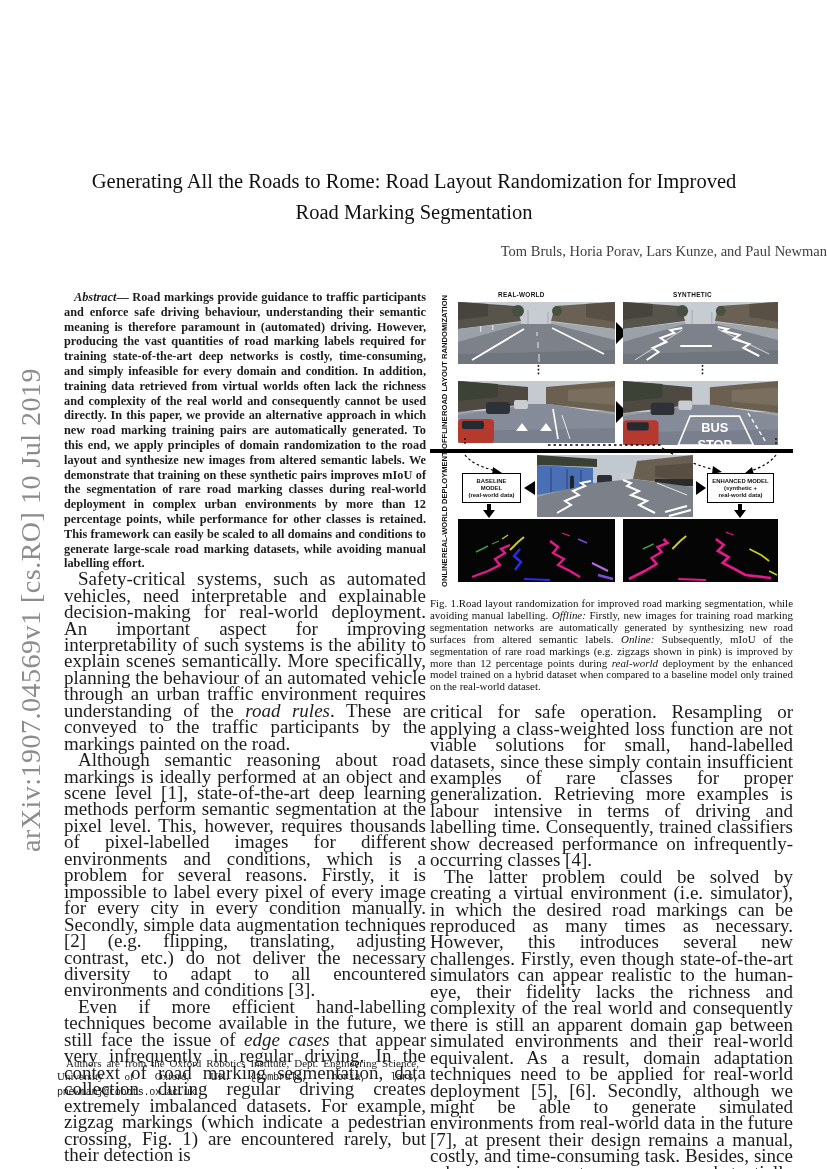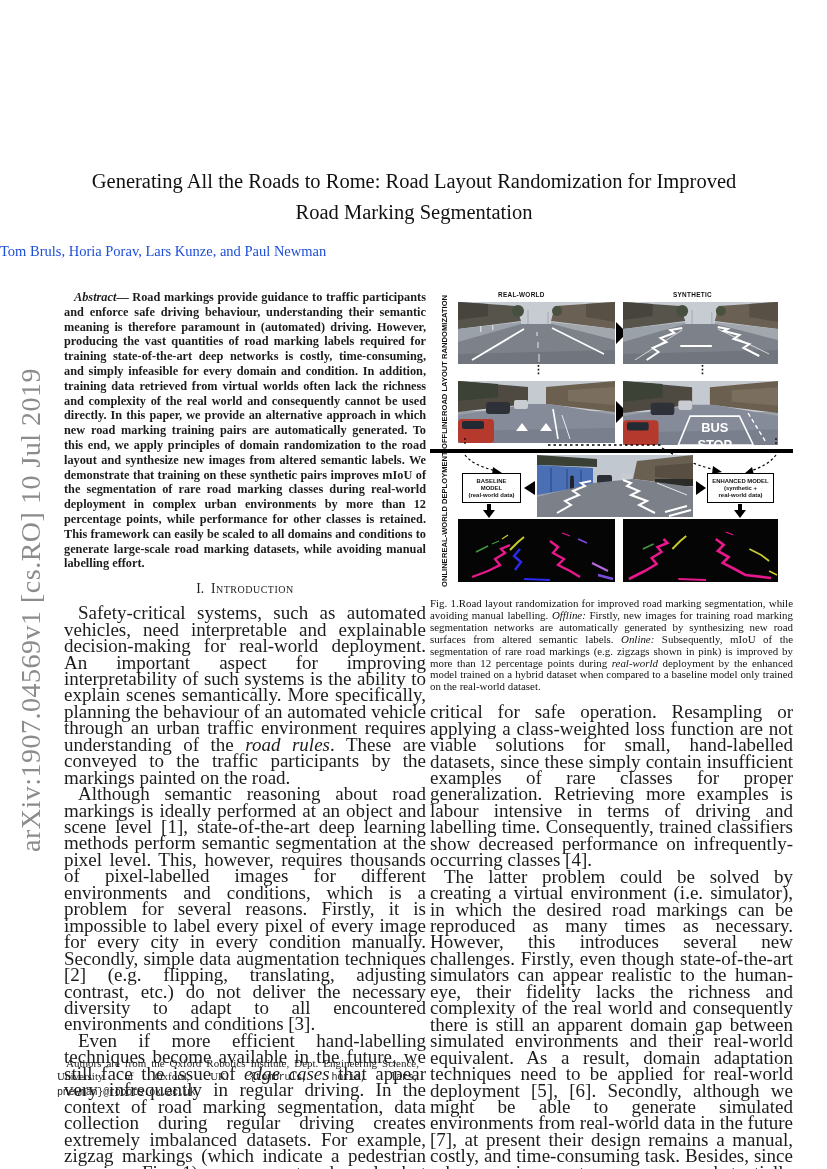--- a/index.html
+++ b/index.html
@@ -13,22 +13,22 @@
     display:flex;align-items:center;justify-content:center;
     writing-mode:vertical-rl;transform:rotate(180deg);
     font-size:28px;color:#8c8c8c;letter-spacing:0.5px;white-space:nowrap;
   }
   
   .title{
     position:absolute;top:166px;left:84px;width:660px;text-align:center;
     font-size:20.5px;line-height:31px;color:#111;
   }
   .authors{
-    position:absolute;top:243px;left:0;width:827px;text-align:left;
-    font-size:14.5px;color:#1d4ed8;
+    position:absolute;top:243px;left:0;width:827px;text-align:right;
+    font-size:14.5px;color:#404040;
   }
   
   .col-left{position:absolute;left:64px;top:290px;width:362px;}
   .col-right{position:absolute;left:430px;top:288px;width:363px;}
   .abstract{
     font-size:12.3px;font-weight:bold;line-height:14.8px;text-align:justify;
     text-indent:10px;margin:0;
   }
   .sec-heading{
     text-align:center;font-size:13.6px;margin:10px 0 8px 0;font-weight:normal;
@@ -94,21 +94,20 @@
 </head>
 <body>
 
 <div class="arxiv">arXiv:1907.04569v1  [cs.RO]  10 Jul 2019</div>
 
 <div class="title">Generating All the Roads to Rome: Road Layout Randomization for Improved Road Marking Segmentation</div>
 <div class="authors">Tom Bruls, Horia Porav, Lars Kunze, and Paul Newman</div>
 
 <div class="col-left">
   <p class="abstract"><span class="rt-b rt-i">Abstract</span><span class="rt-b">— Road markings provide guidance to traffic participants and enforce safe driving behaviour, understanding their semantic meaning is therefore paramount in (automated) driving. However, producing the vast quantities of road marking labels required for training state-of-the-art deep networks is costly, time-consuming, and simply infeasible for every domain and condition. In addition, training data retrieved from virtual worlds often lack the richness and complexity of the real world and consequently cannot be used directly. In this paper, we provide an alternative approach in which new road marking training pairs are automatically generated. To this end, we apply principles of domain randomization to the road layout and synthesize new images from altered semantic labels. We demonstrate that training on these synthetic pairs improves mIoU of the segmentation of rare road marking classes during real-world deployment in complex urban environments by more than 12 percentage points, while performance for other classes is retained. This framework can easily be scaled to all domains and conditions to generate large-scale road marking datasets, while avoiding manual labelling effort.</span></p>
-  <h2 class="sec-heading"><span>I.</span>&nbsp;&nbsp;<span class="sc">Introduction</span></h2>
   <p class="para no-indent" style="text-indent:14px;"><span>Safety-critical systems, such as automated vehicles, need interpretable and explainable decision-making for real-world deployment. An important aspect for improving interpretability of such systems is the ability to explain scenes semantically. More specifically, planning the behaviour of an automated vehicle through an urban traffic environment requires understanding of the </span><span class="rt-i">road rules</span><span>. These are conveyed to the traffic participants by the markings painted on the road.</span></p>
   <p class="para"><span>Although semantic reasoning about road markings is ideally performed at an object and scene level [1], state-of-the-art deep learning methods perform semantic segmentation at the pixel level. This, however, requires thousands of pixel-labelled images for different environments and conditions, which is a problem for several reasons. Firstly, it is impossible to label every pixel of every image for every city in every condition manually. Secondly, simple data augmentation techniques [2] (e.g. flipping, translating, adjusting contrast, etc.) do not deliver the necessary diversity to adapt to all encountered environments and conditions [3].</span></p>
   <p class="para"><span>Even if more efficient hand-labelling techniques become available in the future, we still face the issue of </span><span class="rt-i">edge cases</span><span> that appear very infrequently in regular driving. In the context of road marking segmentation, data collection during regular driving creates extremely imbalanced datasets. For example, zigzag markings (which indicate a pedestrian crossing, Fig. 1) are encountered rarely, but their detection is</span></p>
 </div>
 
 <div class="footnote"><span>Authors are from the Oxford Robotics Institute, Dept. Engineering Science, University of Oxford, UK. </span><span class="rt-m">{tombruls, horia, lars, pnewman}@robots.ox.ac.uk</span></div>
 
 <div class="col-right">
 
   <div class="fig">

